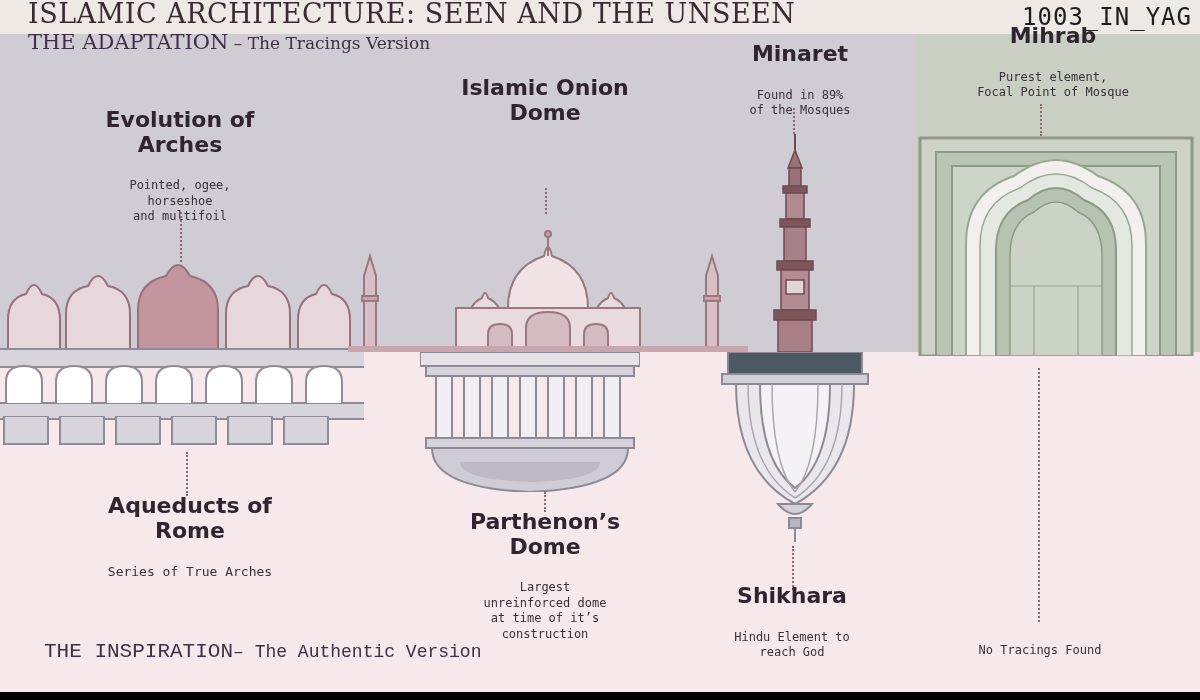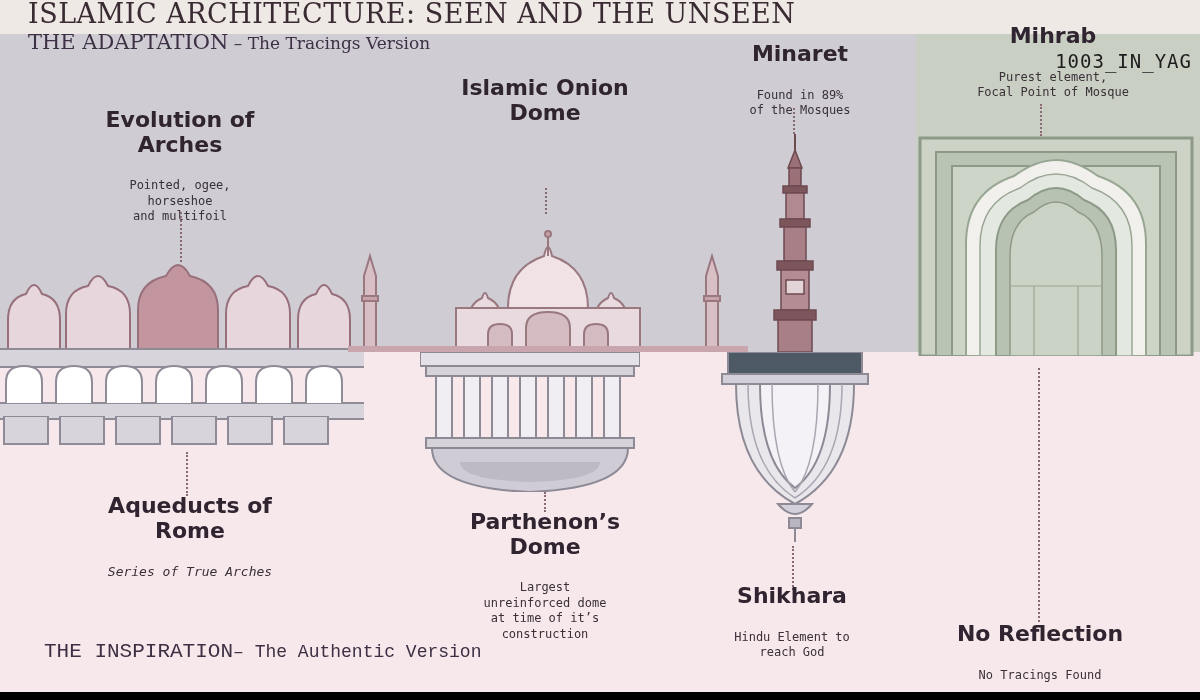--- a/index.html
+++ b/index.html
@@ -47,24 +47,23 @@
     font-family: "DejaVu Serif", serif;
     font-size: 27px;
     letter-spacing: 0.5px;
     color: #3a2b33;
     white-space: nowrap;
   }
   .code-label {
     position: absolute;
     right: 8px; top: 3px;
     font-family: "DejaVu Sans Mono", monospace;
-    font-size: 19px;
+    font-size: 24px;
     color: #1d1d1d;
     letter-spacing: 1px;
-    margin-top: 47px;
   }
   .adaptation {
     position: absolute;
     left: 28px; top: 30px;
     font-family: "DejaVu Serif", serif;
     font-size: 21px;
     color: #3d3044;
     white-space: nowrap;
   }
   .adaptation .sub { font-size: 17px; }
@@ -175,21 +174,21 @@
         <rect x="172" y="0" width="44" height="28"></rect>
         <rect x="228" y="0" width="44" height="28"></rect>
         <rect x="284" y="0" width="44" height="28"></rect>
       </g>
     </svg>
   </div>
 
   <div class="leader" style="left:186px; top:452px; height:44px;"></div>
   <div class="ann h22 d13" style="left:66px; top:494px; width:248px;">
     <div class="head">Aqueducts of<br>Rome</div>
-    <div class="desc" style="font-style:italic;">Series of True Arches</div>
+    <div class="desc" style="">Series of True Arches</div>
   </div>
 
   <div class="ann h22 d12" style="left:420px; top:76px; width:250px;">
     <div class="head">Islamic Onion<br>Dome</div>
   </div>
   <div class="leader" style="left:545px; top:188px; height:26px;"></div>
 
   <svg width="400" height="140" style="position:absolute;left:348px;top:212px">
     <g stroke="#9a7880" stroke-width="2" fill="#e8dade">
 
@@ -309,17 +308,16 @@
     <path d="M92 220 V120 Q92 86 116 76 Q127 66 138 66 Q149 66 160 76 Q184 86 184 120 V220 Z" fill="#cad3c5" stroke="#8e9a88" stroke-width="1.5"></path>
     <g stroke="#9aa694" stroke-width="1.2" fill="none">
       <line x1="92" y1="150" x2="184" y2="150"></line>
       <line x1="116" y1="150" x2="116" y2="220"></line>
       <line x1="160" y1="150" x2="160" y2="220"></line>
     </g>
   </svg>
 
   <div class="leader" style="left:1038px; top:368px; height:254px;"></div>
   <div class="ann h22 d12" style="left:900px; top:622px; width:280px;">
-    <div class="head">No Reflection</div>
     <div class="desc">No Tracings Found</div>
   </div>
 
 </div>
 
 </body></html>

